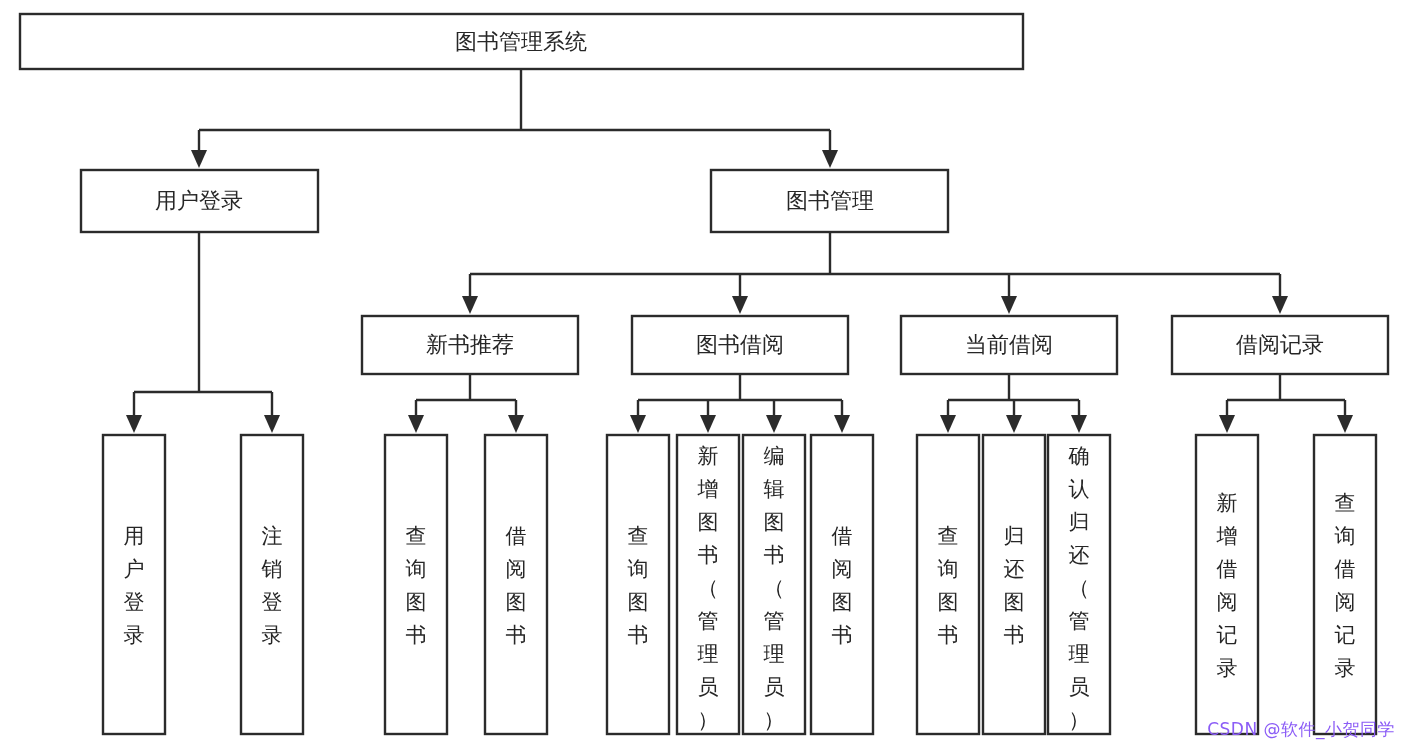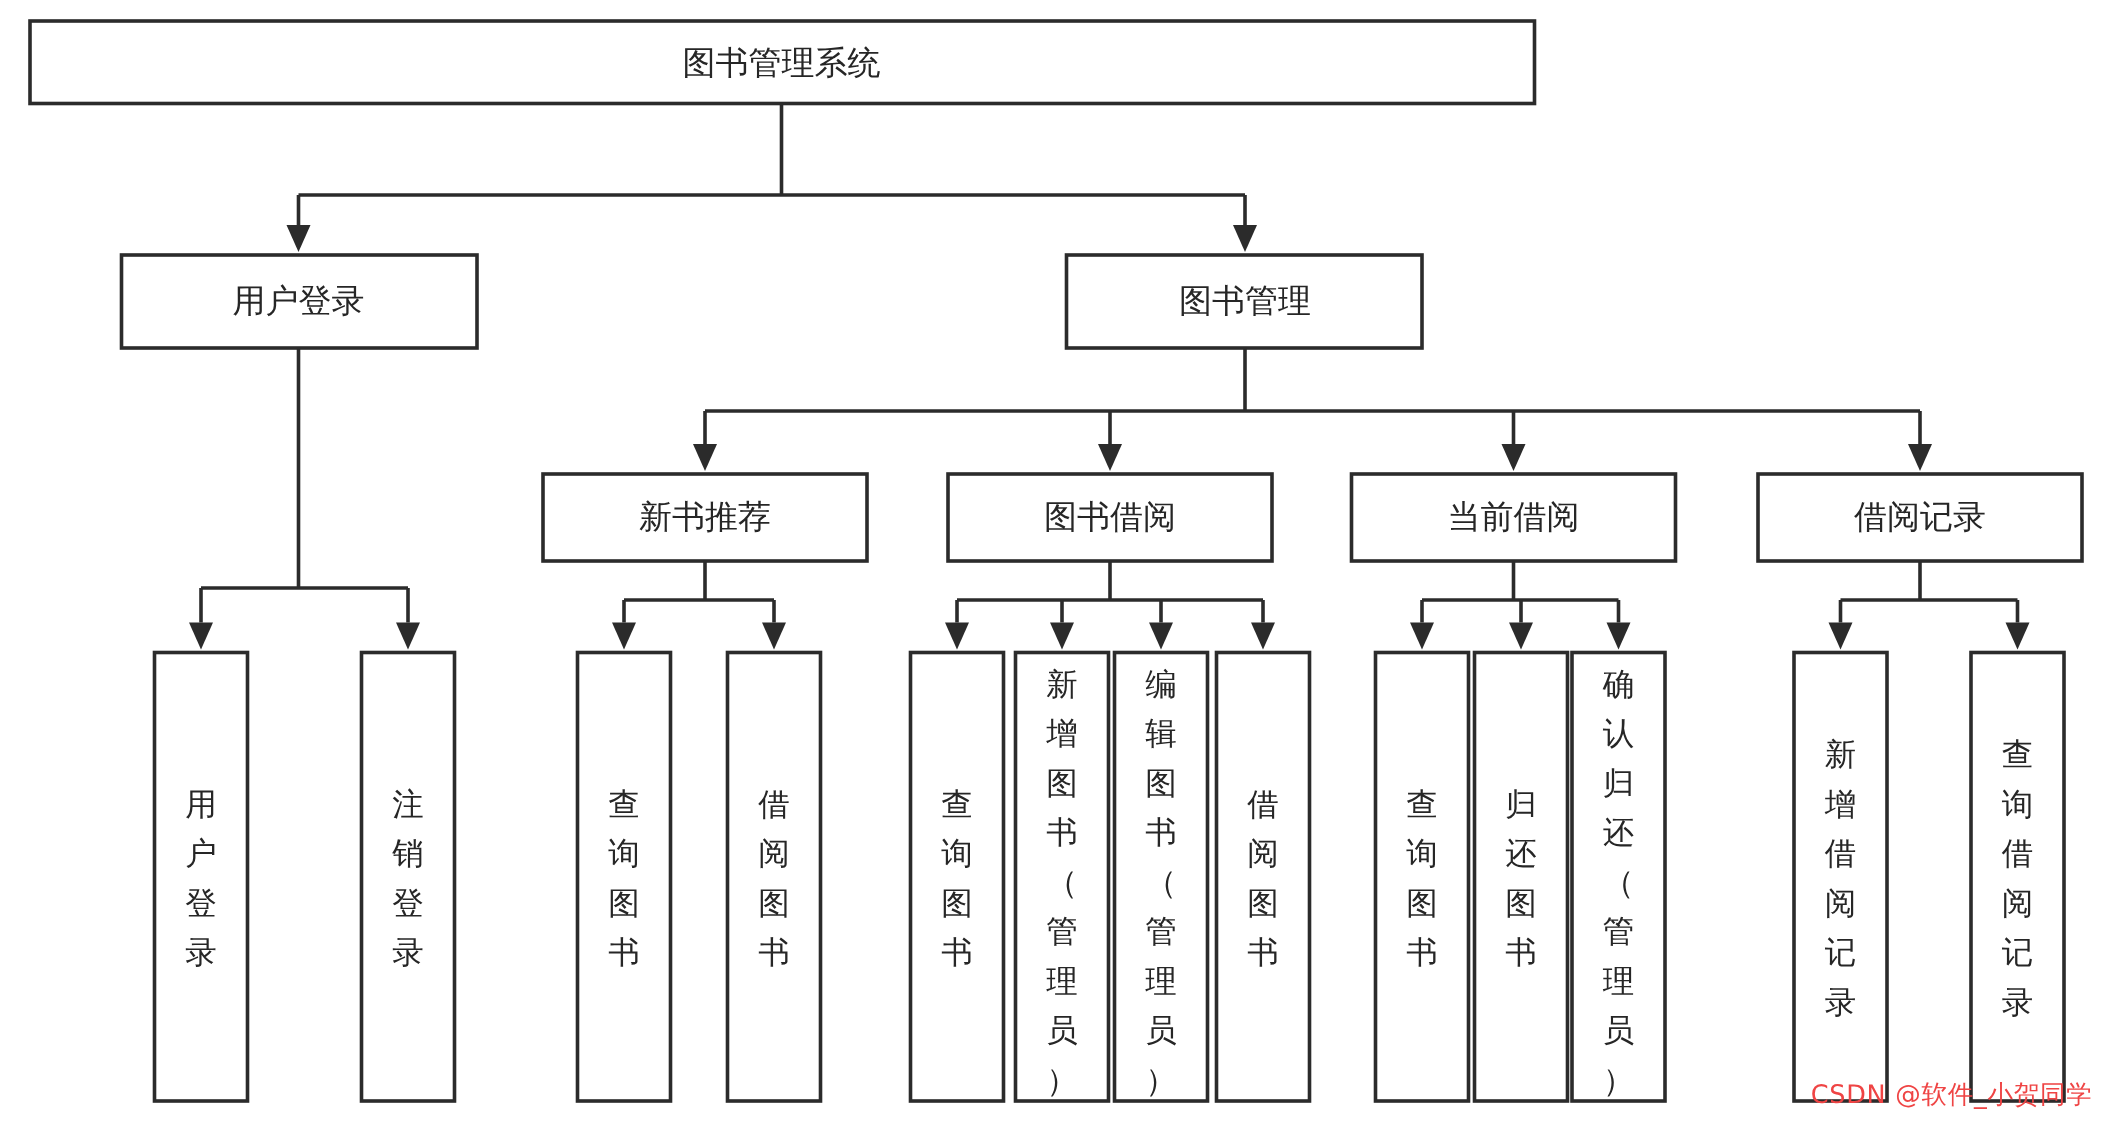--- a/index.html
+++ b/index.html
@@ -45,21 +45,21 @@
     fill: none;
     stroke-linecap: butt;
   }
   .arrow-head {
     fill: #2b2b2b;
   }
   .watermark {
     position: absolute;
     right: 10px;
     bottom: 6px;
-    color: #ef4444;
+    color: #8b5cf6;
     font-size: 17px;
     font-family: "DejaVu Sans", "Liberation Sans", sans-serif;
     white-space: nowrap;
     letter-spacing: 0.5px;
   }
 </style>
 </head>
 <body>
 
 <svg id="diagram" viewBox="0 0 1405 747" xmlns="http://www.w3.org/2000/svg">

